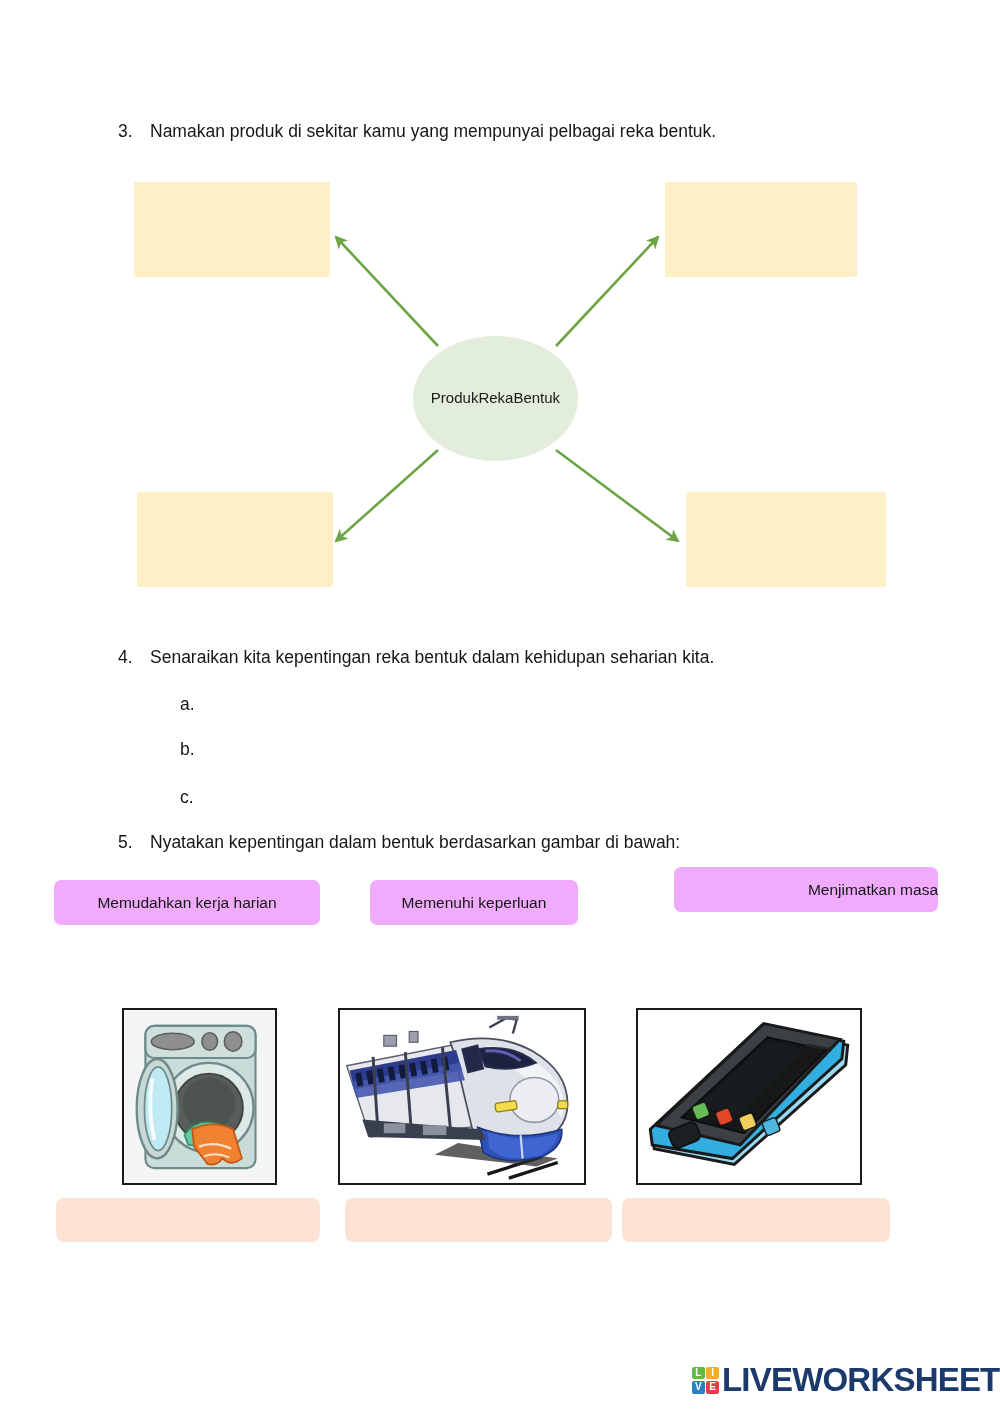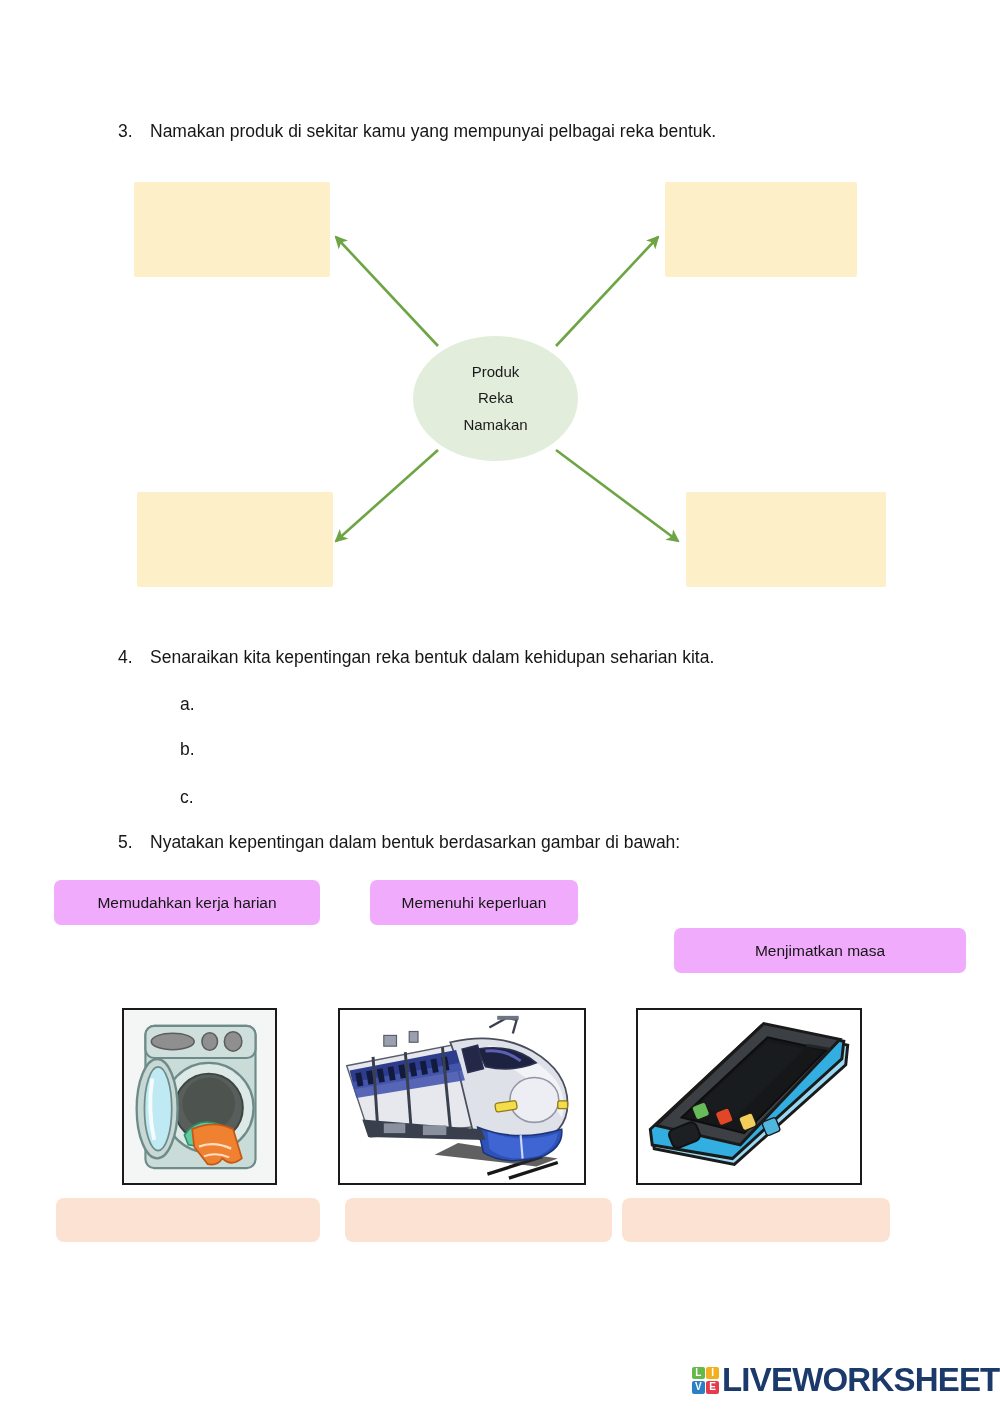--- a/index.html
+++ b/index.html
@@ -42,21 +42,20 @@
 
   .ellipse {
     position: absolute;
     left: 413px;
     top: 176px;
     width: 165px;
     height: 125px;
     border-radius: 50%;
     background: #E2EDDC;
     display: flex;
-    flex-direction: column;
     align-items: center;
     justify-content: center;
     font-size: 15px;
     line-height: 1.75;
     color: #1a1a1a;
   }
 
   
   .subitem {
     position: absolute;
@@ -162,21 +161,21 @@
     </svg>
 
     <div class="ansbox" style="left:134px; top:22px; width:196px; height:95px;"></div>
     <div class="ansbox" style="left:665px; top:22px; width:192px; height:95px;"></div>
     <div class="ansbox" style="left:137px; top:332px; width:196px; height:95px;"></div>
     <div class="ansbox" style="left:686px; top:332px; width:200px; height:95px;"></div>
 
     <div class="ellipse">
       <span>Produk</span>
       <span>Reka</span>
-      <span>Namakan</span>
+      <span>Bentuk</span>
     </div>
   </div>
 
   <div class="question" style="left:118px; top:646px;">
     <span class="q-num">4.</span>
     <span class="q-text">Senaraikan kita kepentingan reka bentuk dalam kehidupan seharian kita.</span>
   </div>
 
   <div class="subitem" style="left:180px; top:694px;">
     <span>a.</span>
@@ -192,21 +191,21 @@
     <span class="q-num">5.</span>
     <span class="q-text">Nyatakan kepentingan dalam bentuk berdasarkan gambar di bawah:</span>
   </div>
 
   <div class="chip" style="left:54px; top:880px; width:266px;">
     <span>Memudahkan kerja harian</span>
   </div>
   <div class="chip" style="left:370px; top:880px; width:208px;">
     <span>Memenuhi keperluan</span>
   </div>
-  <div class="chip" style="left:674px; top:928px; width:292px;">
+  <div class="chip" style="left:674px; top:867px; width:264px;justify-content:flex-end;">
     <span>Menjimatkan masa</span>
   </div>
 
   <div class="frame" style="left:122px; top:1008px; width:155px; height:177px;">
     <svg viewBox="0 0 155 177">
       <rect x="0" y="0" width="155" height="177" fill="#F4F6F6"></rect>
 
       <rect x="22" y="16" width="113" height="146" rx="9" fill="#C9DCD8" stroke="#6F8B89" stroke-width="2.2"></rect>
 
       <rect x="22" y="16" width="113" height="33" rx="9" fill="#CFE0DC" stroke="#6F8B89" stroke-width="2.2"></rect>

